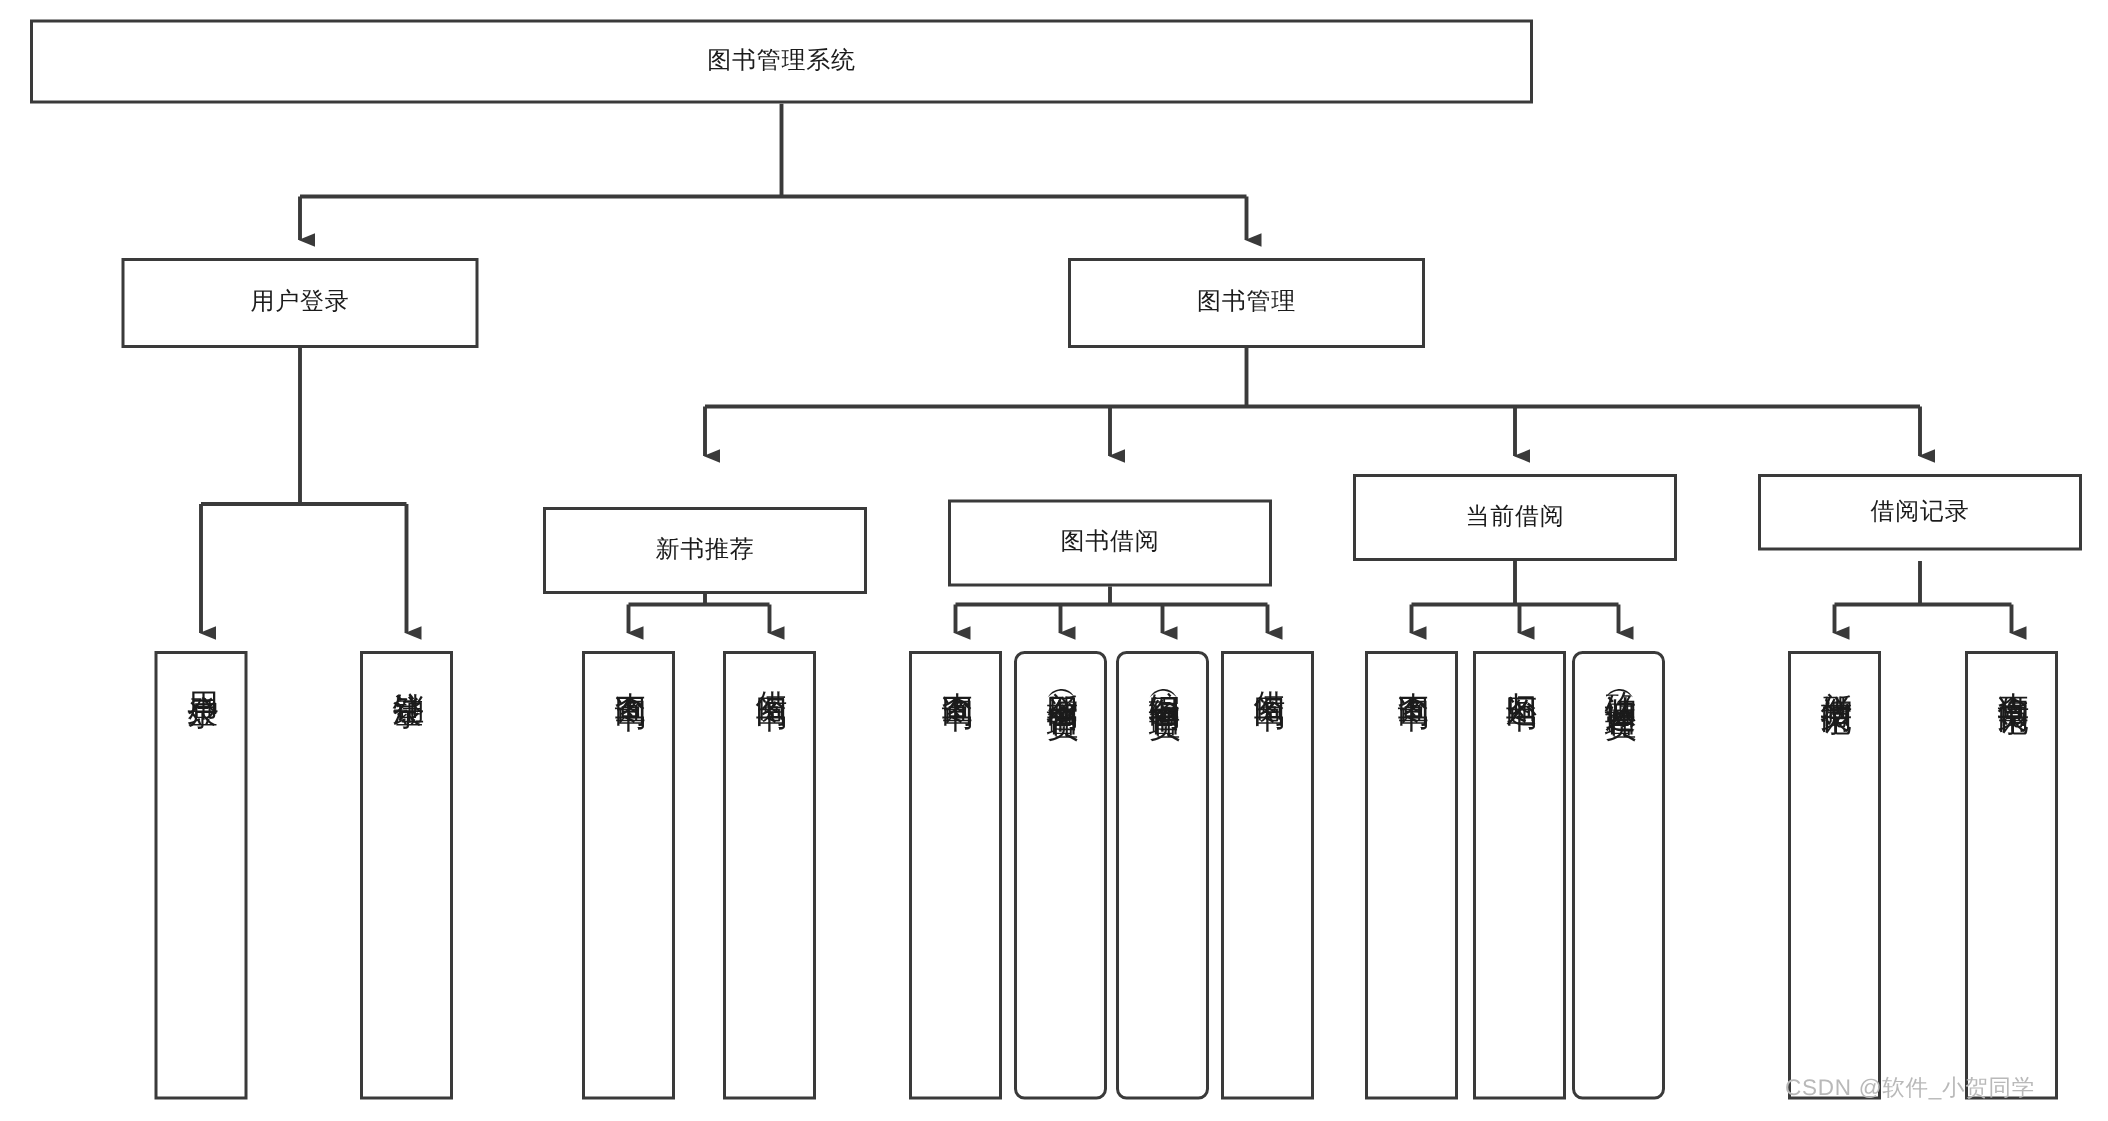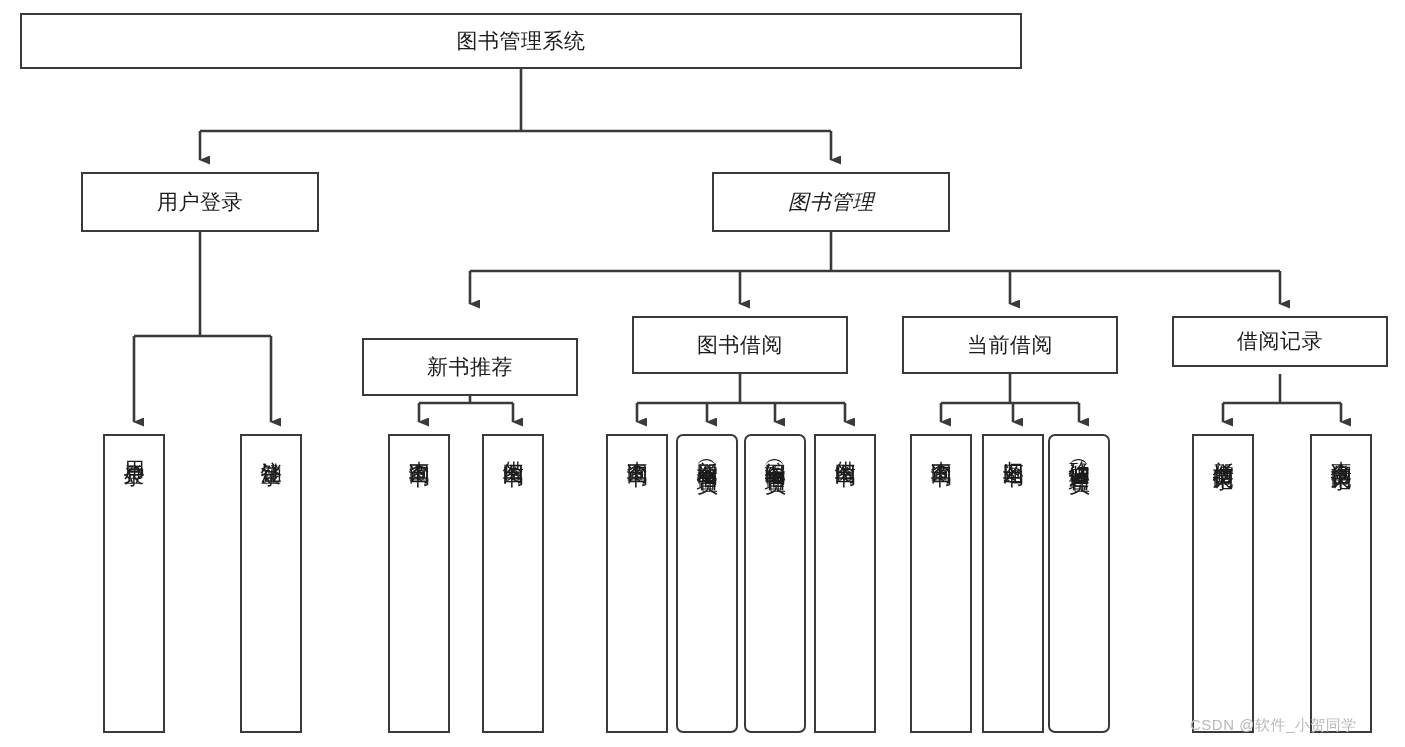--- a/index.html
+++ b/index.html
@@ -41,21 +41,21 @@
   .node.rounded {
     border-radius: 7px;
   }
   .node-label {
     display: block;
     line-height: 1.08;
     letter-spacing: 0.5px;
   }
   
   .node.horiz .node-label {
-    font-size: 21px;
+    font-size: 16px;
     white-space: nowrap;
   }
   
   .node.vert {
     align-items: flex-start;
     padding-top: 8px;
   }
   .node.vert .node-label {
     writing-mode: vertical-rl;
     text-orientation: upright;
@@ -119,27 +119,27 @@
       </g>
   </svg>
 
   <div id="node-layer">
       <div class="node horiz" style="left: 20px; top: 13px; width: 1002px; height: 56px;">
         <span class="node-label">图书管理系统</span>
       </div>
       <div class="node horiz" style="left: 81px; top: 172px; width: 238px; height: 60px;">
         <span class="node-label">用户登录</span>
       </div>
-      <div class="node horiz" style="left: 712px; top: 172px; width: 238px; height: 60px; font-style: italic;">
+      <div class="node horiz" style="left: 712px; top: 172px; width: 238px; height: 60px;">
         <span class="node-label">图书管理</span>
       </div>
       <div class="node horiz" style="left: 362px; top: 316px; width: 216px; height: 58px; margin-top: 22px;">
         <span class="node-label">新书推荐</span>
       </div>
-      <div class="node horiz" style="left: 632px; top: 316px; width: 216px; height: 58px;">
+      <div class="node horiz" style="left: 632px; top: 333px; width: 216px; height: 58px;">
         <span class="node-label">图书借阅</span>
       </div>
       <div class="node horiz" style="left: 902px; top: 316px; width: 216px; height: 58px;">
         <span class="node-label">当前借阅</span>
       </div>
       <div class="node horiz" style="left: 1172px; top: 316px; width: 216px; height: 51px; text-align: right;">
         <span class="node-label">借阅记录</span>
       </div>
       <div class="node vert" style="left: 103px; top: 434px; width: 62px; height: 299px;">
         <span class="node-label">用户登录</span>

